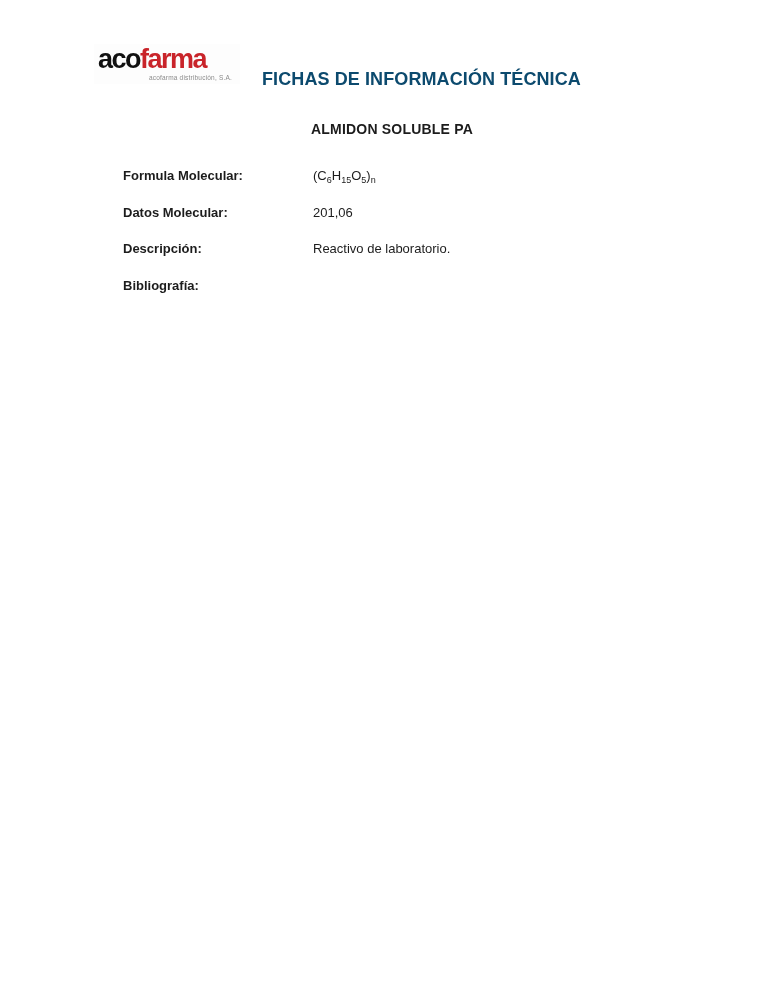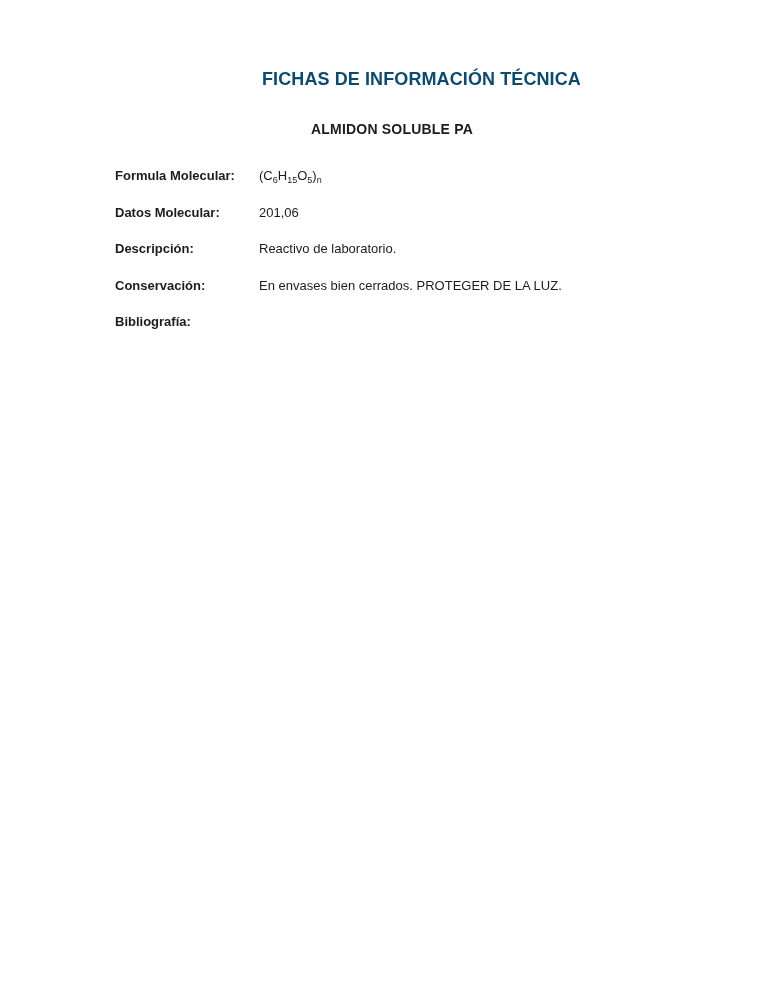--- a/index.html
+++ b/index.html
@@ -67,36 +67,43 @@
   }
   .field-row {
     display: flex;
     align-items: flex-start;
     font-size: 13px;
     line-height: 15px;
     margin-bottom: 21.5px;
     white-space: nowrap;
   }
   .field-label {
-    width: 144px;
+    width: 190px;
     flex-shrink: 0;
     font-weight: bold;
+    margin-left: 8px;
   }
   .field-value { font-weight: normal; }
   .field-value sub {
     font-size: 9px;
     line-height: 0;
     vertical-align: -3px;
   }
 </style>
 </head>
 <body>
 
 <div class="page">
 
+  <div class="logo">
+    <div class="logo-wordmark">
+      <span>aco</span><span style="color: rgb(201, 36, 42);">farma</span>
+    </div>
+    <div class="logo-tagline">acofarma distribución, S.A.</div>
+  </div>
 
   <div class="doc-title">FICHAS DE INFORMACIÓN TÉCNICA</div>
 
   <div class="product-title">ALMIDON SOLUBLE PA</div>
 
   <div class="fields">
 
     <div class="field-row">
       <div class="field-label">Formula Molecular:</div>
       <div class="field-value"><span>(C</span><sub>6</sub><span>H</span><sub>15</sub><span>O</span><sub>5</sub><span>)</span><sub>n</sub></div>
@@ -106,23 +113,19 @@
       <div class="field-label">Datos Molecular:</div>
       <div class="field-value">201,06</div>
     </div>
 
     <div class="field-row">
       <div class="field-label">Descripción:</div>
       <div class="field-value">Reactivo de laboratorio.</div>
     </div>
 
 
-    <div class="field-row">
-      <div class="field-label">Conservación:</div>
-      <div class="field-value">En envases bien cerrados. PROTEGER DE LA LUZ.</div>
-    </div>
 
     <div class="field-row">
       <div class="field-label">Bibliografía:</div>
     </div>
 
   </div>
 </div>
 
 </body></html>

